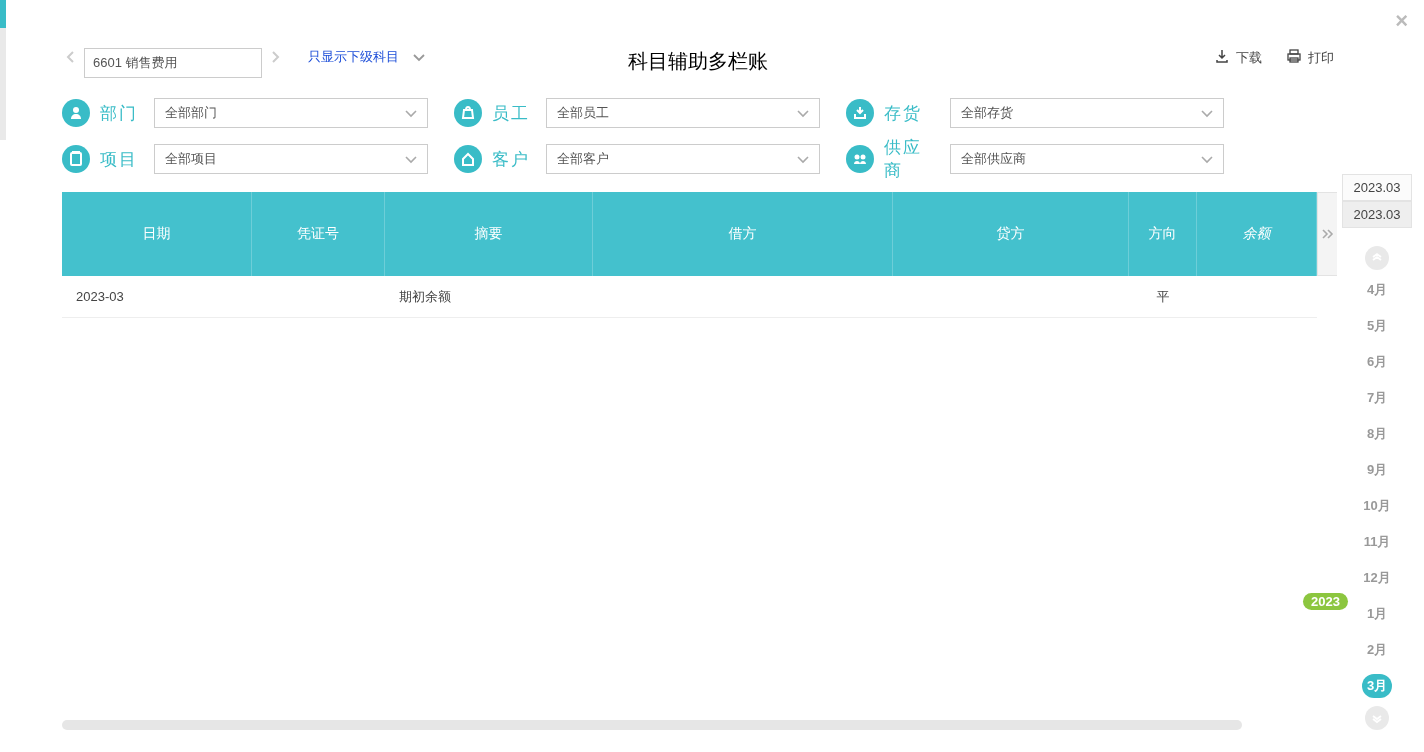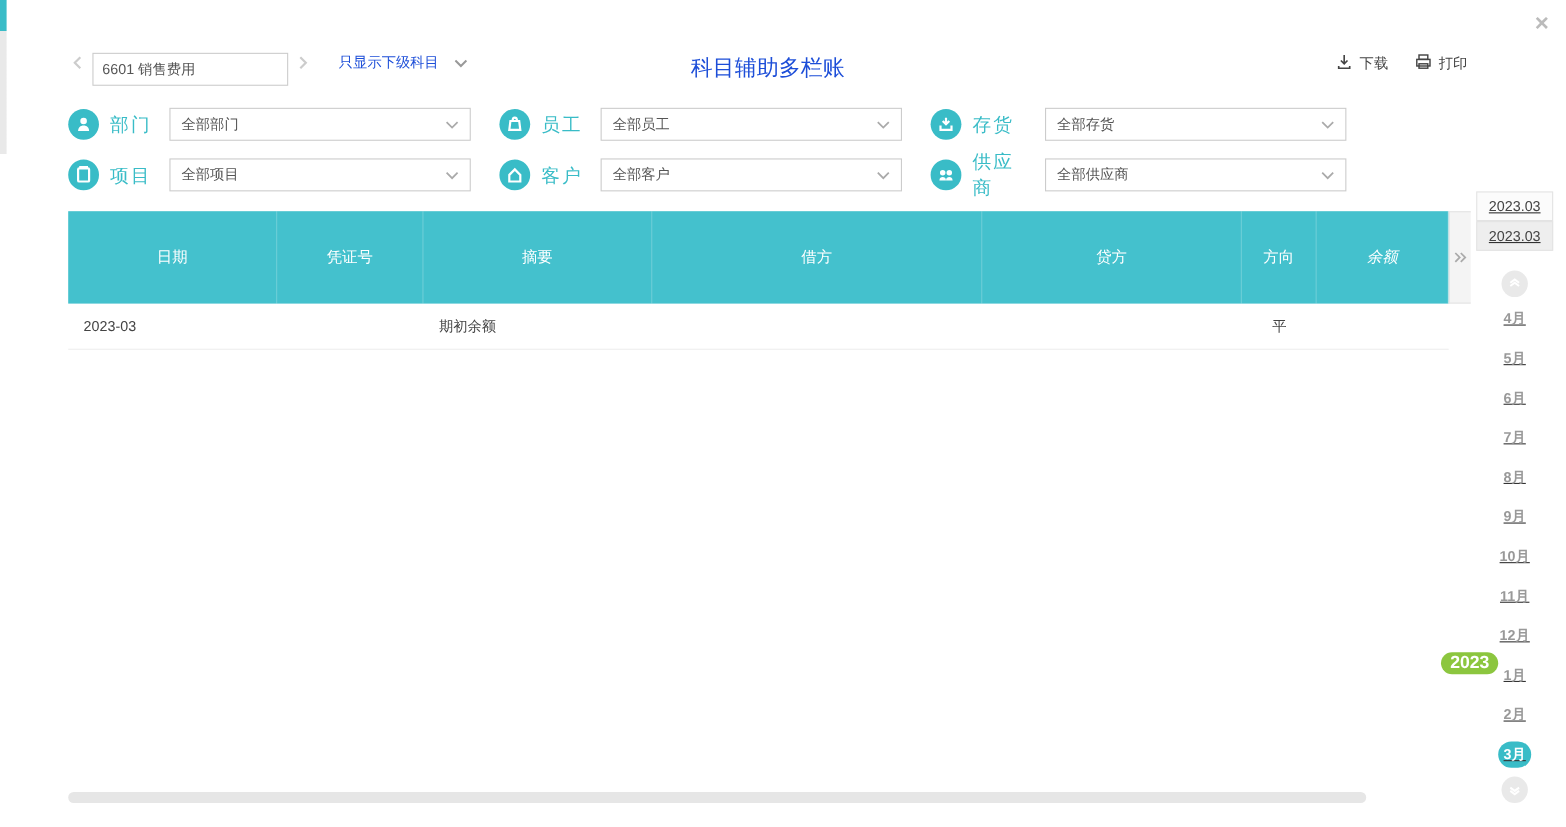--- a/index.html
+++ b/index.html
@@ -72,21 +72,21 @@
   color: #1d4ed8;
   cursor: pointer;
   gap: 14px;
 }
 .level-select .chev { color: #999; }
 .title {
   position: absolute;
   left: 50%;
   transform: translateX(-50%);
   font-size: 20px;
-  color: #1d4ed8;
+  color: #000000;
   white-space: nowrap;
 }
 .actions {
   position: absolute;
   right: 0;
   display: flex;
   gap: 24px;
 }
 .action {
   display: flex;
@@ -216,21 +216,20 @@
   border-radius: 5px;
 }
 .right-panel {
   position: absolute;
   top: 174px;
   right: 12px;
   width: 70px;
   display: flex;
   flex-direction: column;
   align-items: center;
-  text-decoration: underline;
 }
 .date-chip {
   border: 1px solid #e3e3e3;
   background: #fbfbfb;
   padding: 5px 8px;
   font-size: 13px;
   color: #444;
   width: 70px;
   text-align: center;
   cursor: pointer;
@@ -264,25 +263,25 @@
   text-align: center;
   padding: 3px 0;
 }
 .month-item.active {
   background: #39bcc7;
   color: #fff;
   border-radius: 12px;
 }
 .year-badge {
   position: absolute;
-  right: 62px;
+  right: 76px;
   top: 593px;
   background: #8cc63f;
   color: #fff;
-  font-size: 16px;
+  font-size: 13px;
   font-weight: bold;
   padding: 1px 8px;
   border-radius: 10px;
 }
 </style>
 </head>
 <body>
 
 <div class="left-strip"></div>
 <div class="close-btn">×</div>

